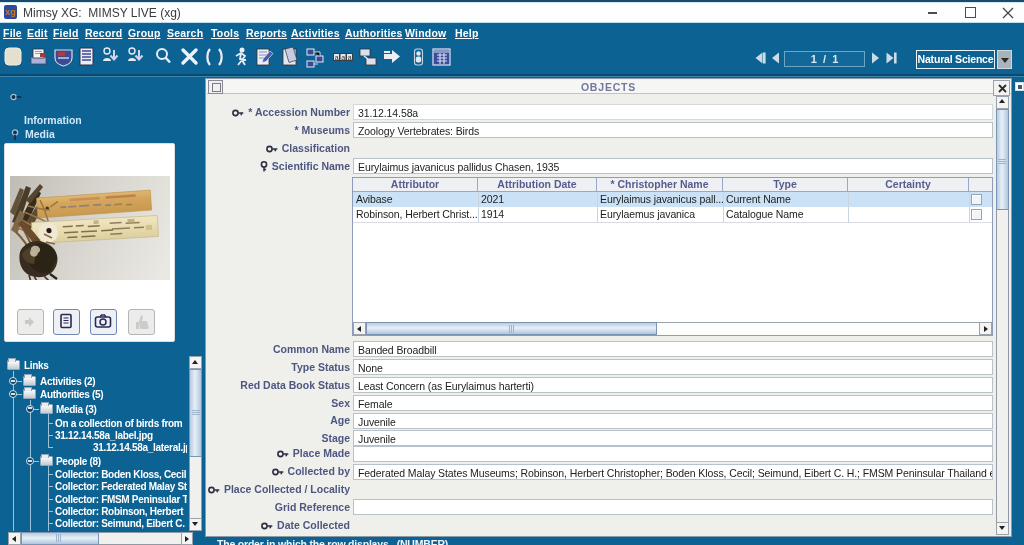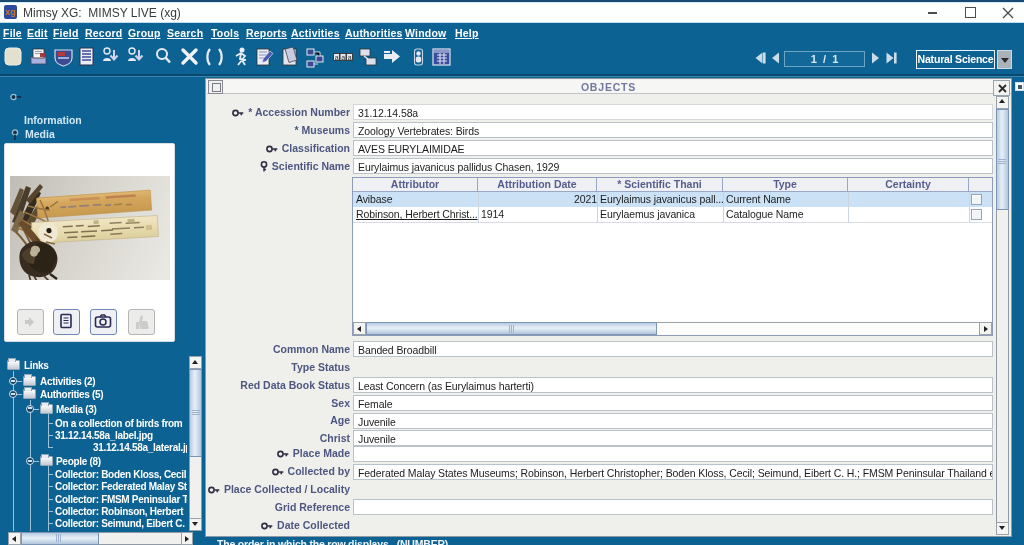--- a/index.html
+++ b/index.html
@@ -361,67 +361,67 @@
       </svg>Classification</div>
   <div class="flabel" style="top:159.5px"><svg class="keyh" width="8" height="11" style="vertical-align:-2px">
         <circle cx="4" cy="3.4" r="2.6" fill="none" stroke="#2e2e44" stroke-width="1.6"></circle>
         <path d="M4 6 V10.5 M4 8.5 H6" stroke="#2e2e44" stroke-width="1.5" fill="none"></path>
       </svg>Scientific Name</div>
   <div class="flabel" style="top:342.5px">Common Name</div>
   <div class="flabel" style="top:360.5px">Type Status</div>
   <div class="flabel" style="top:378.5px">Red Data Book Status</div>
   <div class="flabel" style="top:396.5px">Sex</div>
   <div class="flabel" style="top:414px">Age</div>
-  <div class="flabel" style="top:431.5px">Christ</div>
+  <div class="flabel" style="top:431.5px">Stage</div>
   <div class="flabel" style="top:447px"><svg class="keyh" width="12" height="8">
         <circle cx="3.5" cy="4" r="2.6" fill="none" stroke="#2e2e44" stroke-width="1.6"></circle>
         <path d="M6.5 4 H11.3 M9.3 4 V6.2" stroke="#2e2e44" stroke-width="1.6" fill="none"></path>
       </svg>Place Made</div>
   <div class="flabel" style="top:465px"><svg class="keyh" width="12" height="8">
         <circle cx="3.5" cy="4" r="2.6" fill="none" stroke="#2e2e44" stroke-width="1.6"></circle>
         <path d="M6.5 4 H11.3 M9.3 4 V6.2" stroke="#2e2e44" stroke-width="1.6" fill="none"></path>
       </svg>Collected by</div>
   <div class="flabel" style="top:483px"><svg class="keyh" width="12" height="8">
         <circle cx="3.5" cy="4" r="2.6" fill="none" stroke="#2e2e44" stroke-width="1.6"></circle>
         <path d="M6.5 4 H11.3 M9.3 4 V6.2" stroke="#2e2e44" stroke-width="1.6" fill="none"></path>
       </svg>Place Collected / Locality</div>
   <div class="flabel" style="top:500.5px">Grid Reference</div>
   <div class="flabel" style="top:519px"><svg class="keyh" width="12" height="8">
         <circle cx="3.5" cy="4" r="2.6" fill="none" stroke="#2e2e44" stroke-width="1.6"></circle>
         <path d="M6.5 4 H11.3 M9.3 4 V6.2" stroke="#2e2e44" stroke-width="1.6" fill="none"></path>
       </svg>Date Collected</div>
 
   <div class="fbox" style="top:104px; border-color:#d5d8db;">31.12.14.58a</div>
   <div class="fbox" style="top:122px">Zoology Vertebrates: Birds</div>
-  <div class="fbox" style="top:140px">AVES EURYLAIMIDAE</div>
-  <div class="fbox" style="top:158px">Eurylaimus javanicus pallidus Chasen, 1929</div>
+  <div class="fbox" style="top:158px">Eurylaimus javanicus pallidus Chasen, 1935</div>
   <div class="fbox" style="top:341px">Banded Broadbill</div>
+  <div class="fbox" style="top:359px">None</div>
   <div class="fbox" style="top:377px">Least Concern (as Eurylaimus harterti)</div>
   <div class="fbox" style="top:395px">Female</div>
   <div class="fbox" style="top:412.5px">Juvenile</div>
   <div class="fbox" style="top:430px">Juvenile</div>
   <div class="fbox" style="top:445.5px"></div>
   <div class="fbox" style="top:463.5px">Federated Malay States Museums; Robinson, Herbert Christopher; Boden Kloss, Cecil; Seimund, Eibert C. H.; FMSM Peninsular Thailand exped</div>
   <div class="fbox" style="top:499px"></div>
 
   <div id="tbl">
     <div class="th" style="left:0; width:125px;">Attributor</div>
     <div class="th" style="left:125px; width:119px;">Attribution Date</div>
-    <div class="th" style="left:244px; width:126px;">* Scientific Thani</div>
+    <div class="th" style="left:244px; width:126px;">* Christopher Name</div>
     <div class="th" style="left:370px; width:125px;">Type</div>
     <div class="th" style="left:495px; width:121px;">Certainty</div>
     <div class="th" style="left:616px; width:23px; border-right:none;"></div>
     <div style="position:absolute; left:0; top:14px; width:639px; height:15px; background:#cbe2f6;"></div>
     <div class="td" style="left:0; top:14px; width:125px;">Avibase</div>
-    <div class="td" style="left:125px; top:14px; width:119px;text-align:right;">2021</div>
+    <div class="td" style="left:125px; top:14px; width:119px;">2021</div>
     <div class="td" style="left:244px; top:14px; width:126px;">Eurylaimus javanicus pall...</div>
     <div class="td" style="left:370px; top:14px; width:125px;">Current Name</div>
     <div class="cb" style="top:16px;"></div>
     <div style="position:absolute; left:0; top:29px; width:639px; height:16px; border-bottom:1px solid #d8dde4;"></div>
-    <div class="td" style="left:0; top:29px; width:125px;text-decoration:underline;">Robinson, Herbert Christ...</div>
+    <div class="td" style="left:0; top:29px; width:125px;">Robinson, Herbert Christ...</div>
     <div class="td" style="left:125px; top:29px; width:119px;">1914</div>
     <div class="td" style="left:244px; top:29px; width:126px;">Eurylaemus javanica</div>
     <div class="td" style="left:370px; top:29px; width:125px;">Catalogue Name</div>
     <div class="cb" style="top:31px;"></div>
     <div style="position:absolute; left:125px; top:14px; width:1px; height:31px; background:#ccd4e0;"></div>
     <div style="position:absolute; left:244px; top:14px; width:1px; height:31px; background:#ccd4e0;"></div>
     <div style="position:absolute; left:370px; top:14px; width:1px; height:31px; background:#ccd4e0;"></div>
     <div style="position:absolute; left:495px; top:14px; width:1px; height:31px; background:#ccd4e0;"></div>
     <div style="position:absolute; left:616px; top:14px; width:1px; height:31px; background:#ccd4e0;"></div>
 

